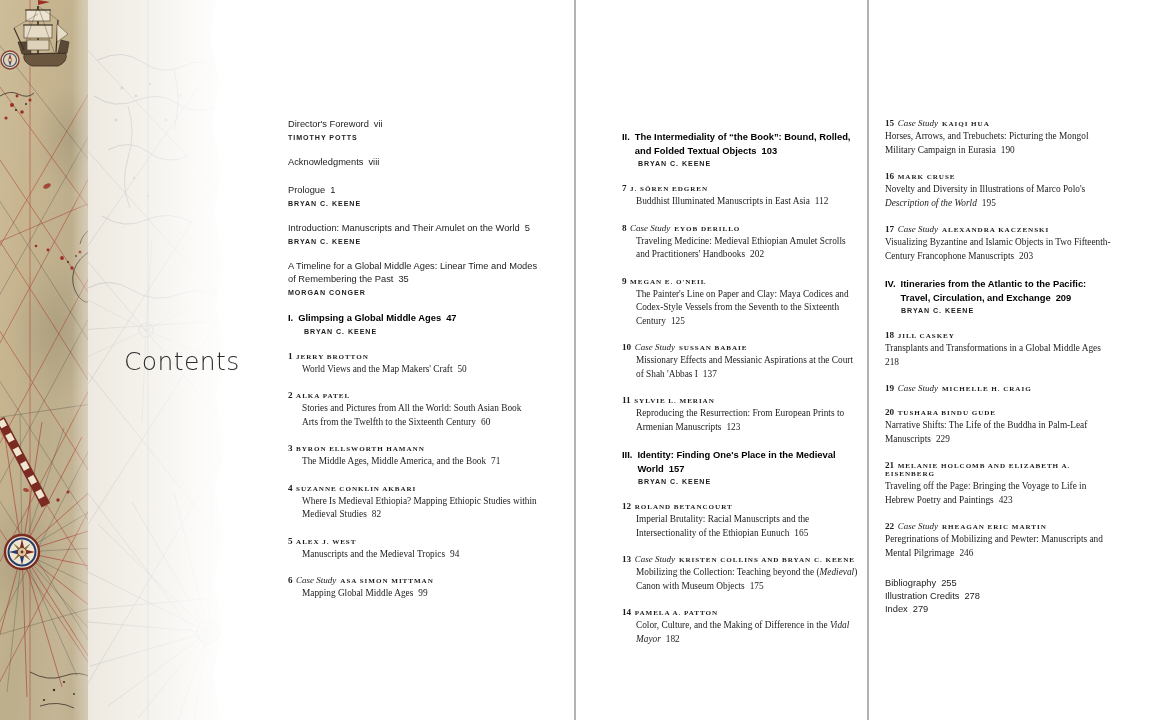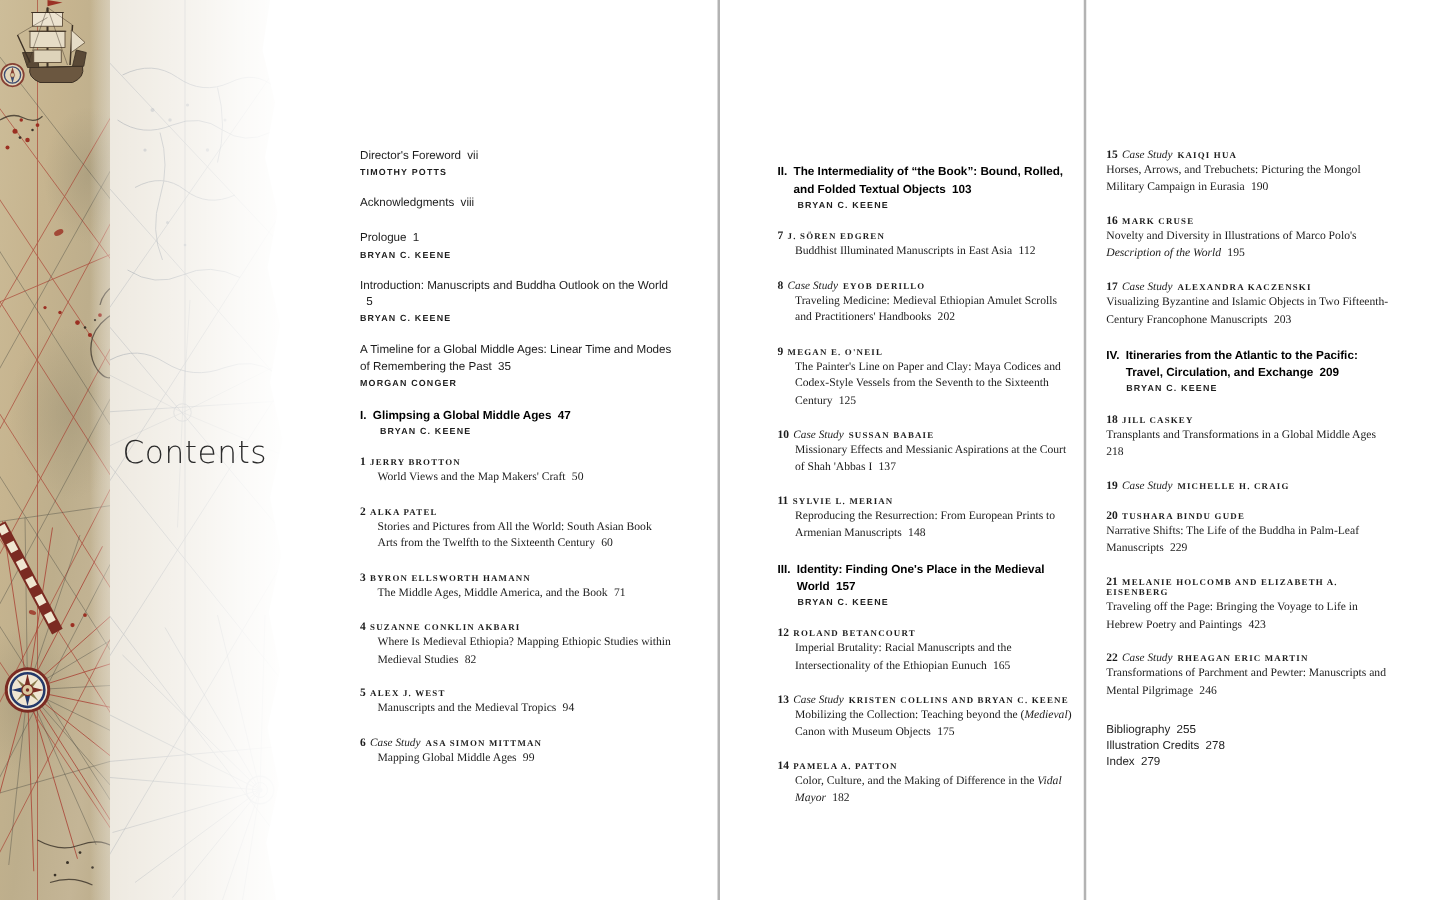--- a/index.html
+++ b/index.html
@@ -29,21 +29,21 @@
     position: absolute; left: 88px; top: 0;
     width: 145px; height: 720px;
     overflow: hidden;
     pointer-events: none;
   }
   .map-ghost svg { display: block; }
 
   
   .contents-title {
     position: absolute;
-    left: 98px; top: 347px;
+    left: 124px; top: 347px;
     font-size: 25px;
     font-weight: 300;
     letter-spacing: 0.4px;
     color: #2b2b2b;
     font-family: "DejaVu Sans", sans-serif;
   }
 
   
   .rule {
     position: absolute; top: 0;
@@ -444,21 +444,21 @@
 
     <div class="entry">
       <div class="fm-title">
         <span>Prologue</span><span class="sp"></span><span class="pg">1</span>
       </div>
       <div class="author">BRYAN C. KEENE</div>
     </div>
 
     <div class="entry">
       <div class="fm-title">
-        <span>Introduction: Manuscripts and Buddha Outlook on the World</span><span class="sp"></span><span class="pg">5</span>
+        <span>Introduction: Manuscripts and Their Amulet on the World</span><span class="sp"></span><span class="pg">5</span>
       </div>
       <div class="author">BRYAN C. KEENE</div>
     </div>
 
     <div class="entry">
       <div class="fm-title">
         <span>A Timeline for a Global Middle Ages: Linear Time and Modes of Remembering the Past</span><span class="sp"></span><span class="pg">35</span>
       </div>
       <div class="author">MORGAN CONGER</div>
     </div>
@@ -570,21 +570,21 @@
       <div class="chap-body chap-title">
         <span>Missionary Effects and Messianic Aspirations at the Court of Shah 'Abbas I</span><span class="sp"></span><span class="pg">137</span>
       </div>
     </div>
 
     <div class="chapter">
       <div class="chap-head">
         <span class="cnum">11</span><span>SYLVIE L. MERIAN</span>
       </div>
       <div class="chap-body chap-title">
-        <span>Reproducing the Resurrection: From European Prints to Armenian Manuscripts</span><span class="sp"></span><span class="pg">148</span>
+        <span>Reproducing the Resurrection: From European Prints to Armenian Manuscripts</span><span class="sp"></span><span class="pg">123</span>
       </div>
     </div>
 
     <div class="part-block">
       <div class="part">
         <span class="num">III.</span>
         <span class="txt"><span>Identity: Finding One's Place in the Medieval World</span><span class="sp"></span><span class="pg">157</span></span>
       </div>
       <div class="author">BRYAN C. KEENE</div>
     </div>
@@ -685,21 +685,21 @@
       <div class="chap-title">
         <span>Traveling off the Page: Bringing the Voyage to Life in Hebrew Poetry and Paintings</span><span class="sp"></span><span class="pg">423</span>
       </div>
     </div>
 
     <div class="chapter">
       <div class="chap-head">
         <span class="cnum">22</span><span class="cs">Case Study</span><span>RHEAGAN ERIC MARTIN</span>
       </div>
       <div class="chap-title">
-        <span>Transformations of Parchment and Pewter: Manuscripts and Mental Pilgrimage</span><span class="sp"></span><span class="pg">246</span>
+        <span>Peregrinations of Mobilizing and Pewter: Manuscripts and Mental Pilgrimage</span><span class="sp"></span><span class="pg">246</span>
       </div>
     </div>
 
 
     <div class="backmatter">
       <div class="fm-title">
         <span>Bibliography</span><span class="sp"></span><span class="pg">255</span>
       </div>
       <div class="fm-title">
         <span>Illustration Credits</span><span class="sp"></span><span class="pg">278</span>

